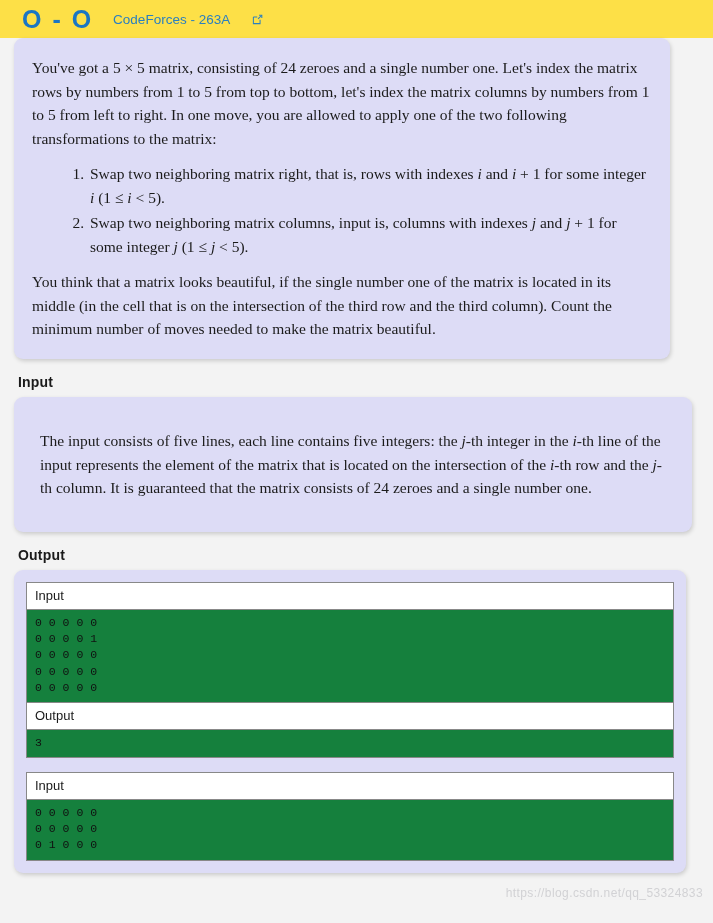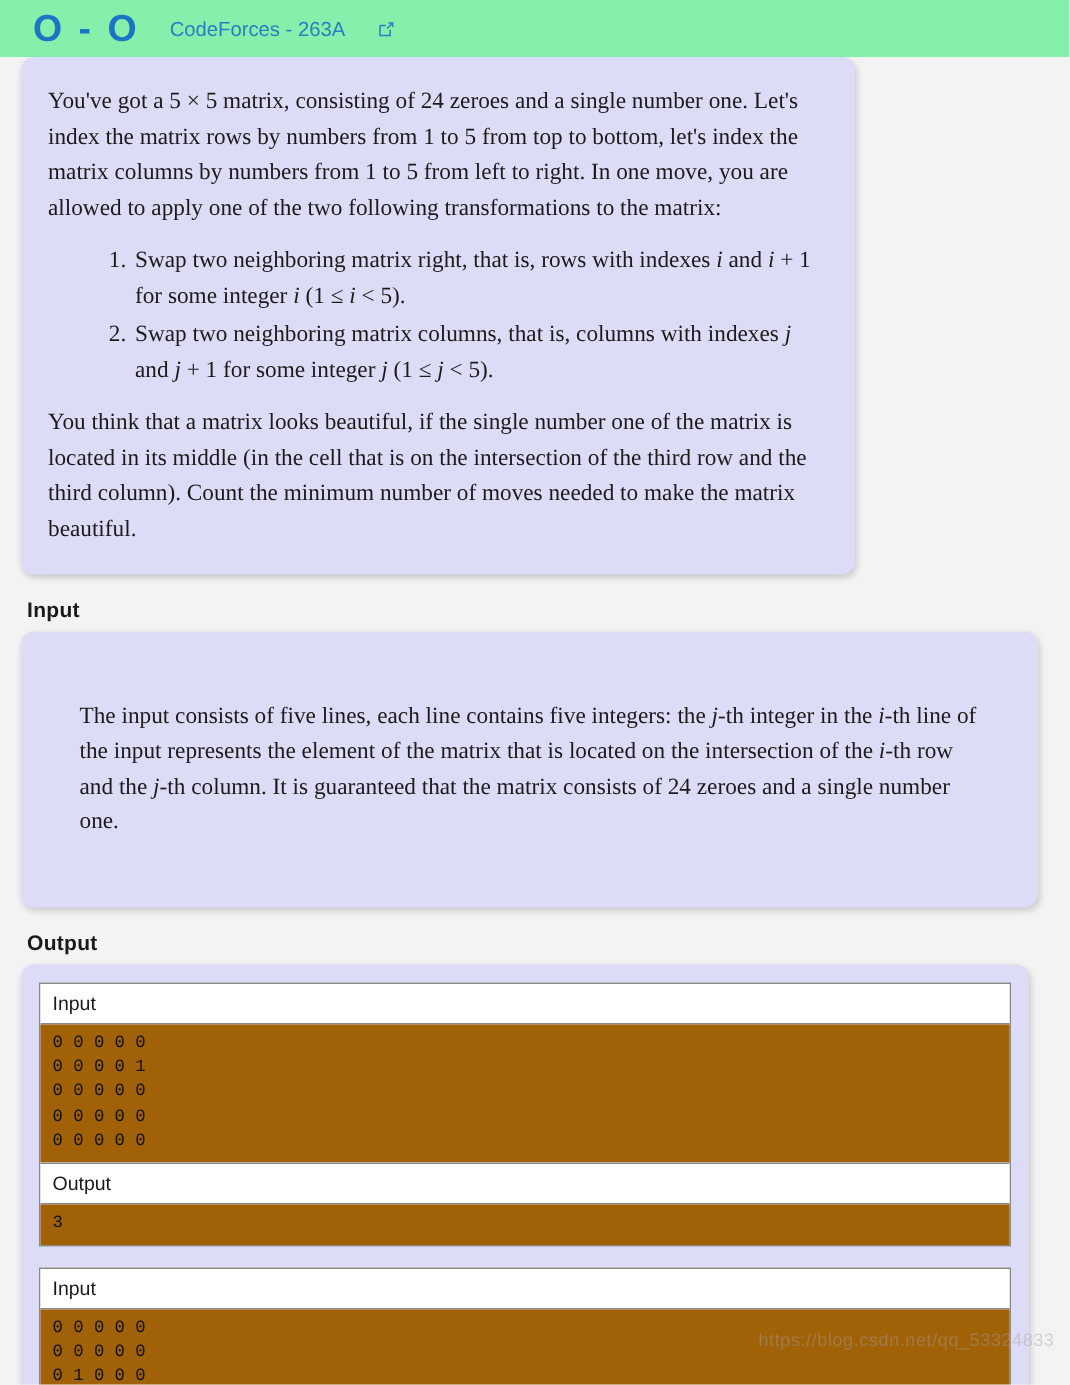--- a/index.html
+++ b/index.html
@@ -14,21 +14,21 @@
     overflow: hidden;
     position: relative;
   }
 
   
   .header {
     height: 38px;
     display: flex;
     align-items: center;
     padding-left: 22px;
-    background: #86efac;
+    background: #fde047;
   }
   .logo {
     font-family: "Liberation Sans", sans-serif;
     font-weight: bold;
     font-size: 25px;
     letter-spacing: 2px;
     color: #1a76c4;
     line-height: 1;
     white-space: pre;
   }
@@ -58,21 +58,21 @@
 
   
   .panel {
     background: #dddcf6;
     border-radius: 9px;
     box-shadow: 1px 2px 4px rgba(0,0,0,0.17);
     padding: 22px 20px 20px 20px;
     box-sizing: border-box;
   }
   .panel.statement {
-    width: 556px;
+    width: 656px;
     padding: 18px 18px 14px 18px;
   }
 
   .stmt-text {
     font-family: "Liberation Serif", serif;
     font-size: 15.5px;
     line-height: 1.52;
     color: #1b1b1b;
     margin: 0 0 12px 0;
   }
@@ -94,21 +94,21 @@
     font-weight: bold;
     color: #1a1a1a;
     margin: 15px 0 7px 4px;
     letter-spacing: .2px;
   }
 
   .panel.io {
     width: 678px;
     padding: 28px 22px 28px 22px;
   }
-  .panel.io .stmt-text { margin: 17px; }
+  .panel.io .stmt-text { margin: 4px; }
 
   
   .panel.examples {
     width: 672px;
     padding: 12px 12px 12px 12px;
   }
   .sample {
     background: #ffffff;
     border: 1px solid #888888;
     margin-bottom: 14px;
@@ -116,21 +116,21 @@
   .sample:last-child { margin-bottom: 0; }
   .sample-title {
     font-size: 13px;
     color: #1a1a1a;
     background: #ffffff;
     padding: 5px 8px 6px 8px;
     border-bottom: 1px solid #888888;
     font-family: "Liberation Sans", sans-serif;
   }
   .sample-body {
-    background: #a16207;
+    background: #15803d;
     padding: 5px 8px 6px 8px;
     font-family: "Liberation Mono", monospace;
     font-size: 11.5px;
     line-height: 1.42;
     color: #111111;
     white-space: pre;
   }
   .sample-body.single { padding-bottom: 5px; }
 
   .watermark {
@@ -163,21 +163,21 @@
   </a>
 </div>
 
 <div class="page">
 
   <div class="panel statement">
     <p class="stmt-text">You've got a 5 × 5 matrix, consisting of 24 zeroes and a single number one. Let's index the matrix rows by numbers from 1 to 5 from top to bottom, let's index the matrix columns by numbers from 1 to 5 from left to right. In one move, you are allowed to apply one of the two following transformations to the matrix:</p>
 
     <ol class="stmt-list">
       <li><span>Swap two neighboring matrix right, that is, rows with indexes </span><i>i</i><span> and </span><i>i</i><span> + 1 for some integer </span><i>i</i><span> (1 ≤ </span><i>i</i><span> &lt; 5).</span></li>
-      <li><span>Swap two neighboring matrix columns, that is, columns with indexes </span><i>j</i><span> and </span><i>j</i><span> + 1 for some integer </span><i>j</i><span> (1 ≤ </span><i>j</i><span> &lt; 5).</span></li>
+      <li><span>Swap two neighboring matrix columns, input is, columns with indexes </span><i>j</i><span> and </span><i>j</i><span> + 1 for some integer </span><i>j</i><span> (1 ≤ </span><i>j</i><span> &lt; 5).</span></li>
     </ol>
 
     <p class="stmt-text">You think that a matrix looks beautiful, if the single number one of the matrix is located in its middle (in the cell that is on the intersection of the third row and the third column). Count the minimum number of moves needed to make the matrix beautiful.</p>
   </div>
 
   <div class="section-title">Input</div>
   <div class="panel io">
     <p class="stmt-text"><span>The input consists of five lines, each line contains five integers: the </span><i>j</i><span>-th integer in the </span><i>i</i><span>-th line of the input represents the element of the matrix that is located on the intersection of the </span><i>i</i><span>-th row and the </span><i>j</i><span>-th column. It is guaranteed that the matrix consists of 24 zeroes and a single number one.</span></p>
   </div>
 

